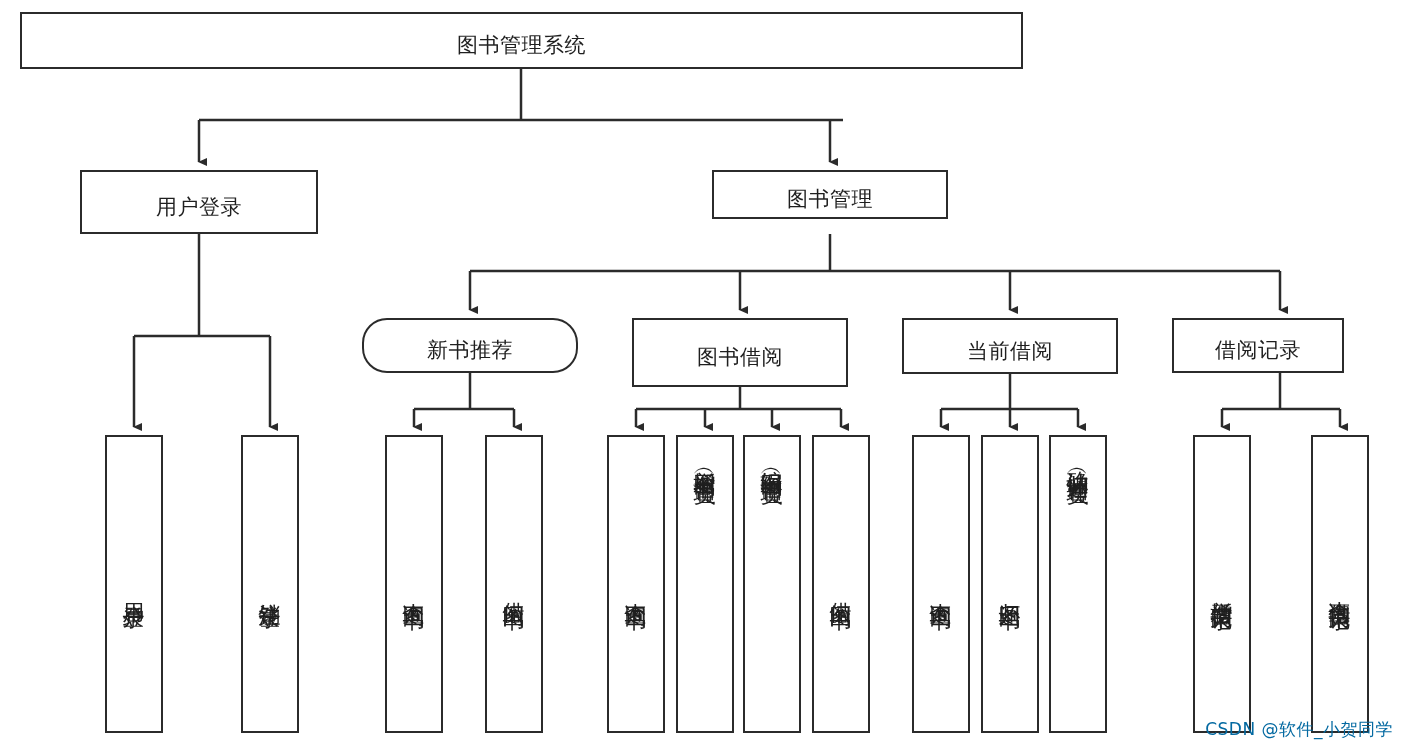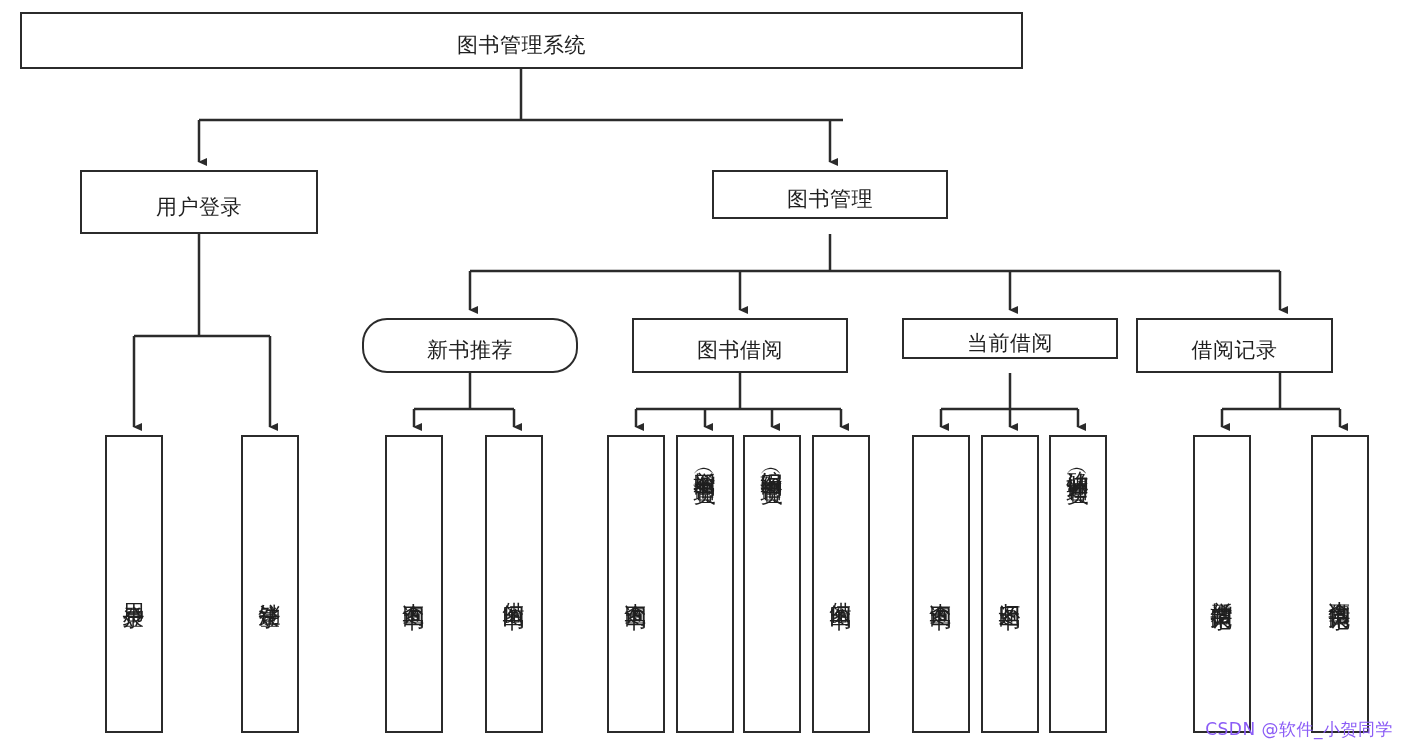--- a/index.html
+++ b/index.html
@@ -62,21 +62,21 @@
   }
   .node.vertical.centered {
     align-items: center;
     padding-top: 0;
   }
   #watermark {
     position: absolute;
     right: 12px;
     bottom: 6px;
     font-size: 17px;
-    color: #8b5cf6;
+    color: #0369a1;
     z-index: 5;
     white-space: nowrap;
     letter-spacing: 0.5px;
   }
 </style>
 </head>
 <body>
 
 <div id="diagram-root">
 
@@ -137,27 +137,27 @@
   <div class="node" style="left:80px; top:170px; width:238px; height:64px;">
     <span class="node-label">用户登录</span>
   </div>
   <div class="node" style="left:712px; top:170px; width:236px; height:49px;">
     <span class="node-label">图书管理</span>
   </div>
 
   <div class="node" style="left:362px; top:318px; width:216px; height:55px;border-radius:25px;">
     <span class="node-label">新书推荐</span>
   </div>
-  <div class="node" style="left:632px; top:318px; width:216px; height:55px;">
+  <div class="node" style="left:632px; top:318px; width:216px; height:69px;">
     <span class="node-label">图书借阅</span>
   </div>
-  <div class="node" style="left:902px; top:318px; width:216px; height:41px;">
+  <div class="node" style="left:902px; top:318px; width:216px; height:56px;">
     <span class="node-label">当前借阅</span>
   </div>
-  <div class="node" style="left:1136px; top:318px; width:197px; height:55px;">
+  <div class="node" style="left:1172px; top:318px; width:172px; height:55px;">
     <span class="node-label">借阅记录</span>
   </div>
 
   <div class="node vertical centered" style="left:105px; top:435px; width:58px; height:298px;">
     <span class="node-label">用户登录</span>
   </div>
   <div class="node vertical centered" style="left:241px; top:435px; width:58px; height:298px;">
     <span class="node-label">注销登录</span>
   </div>
 

